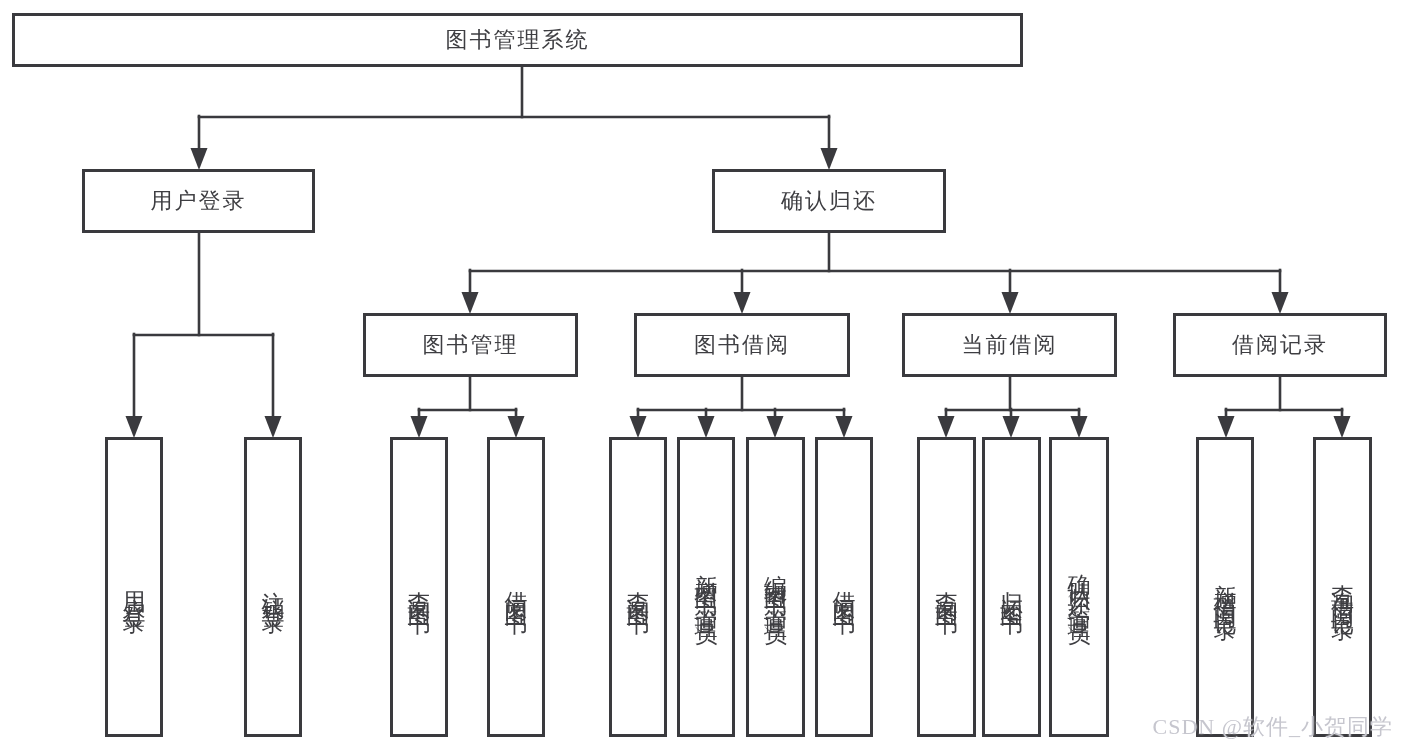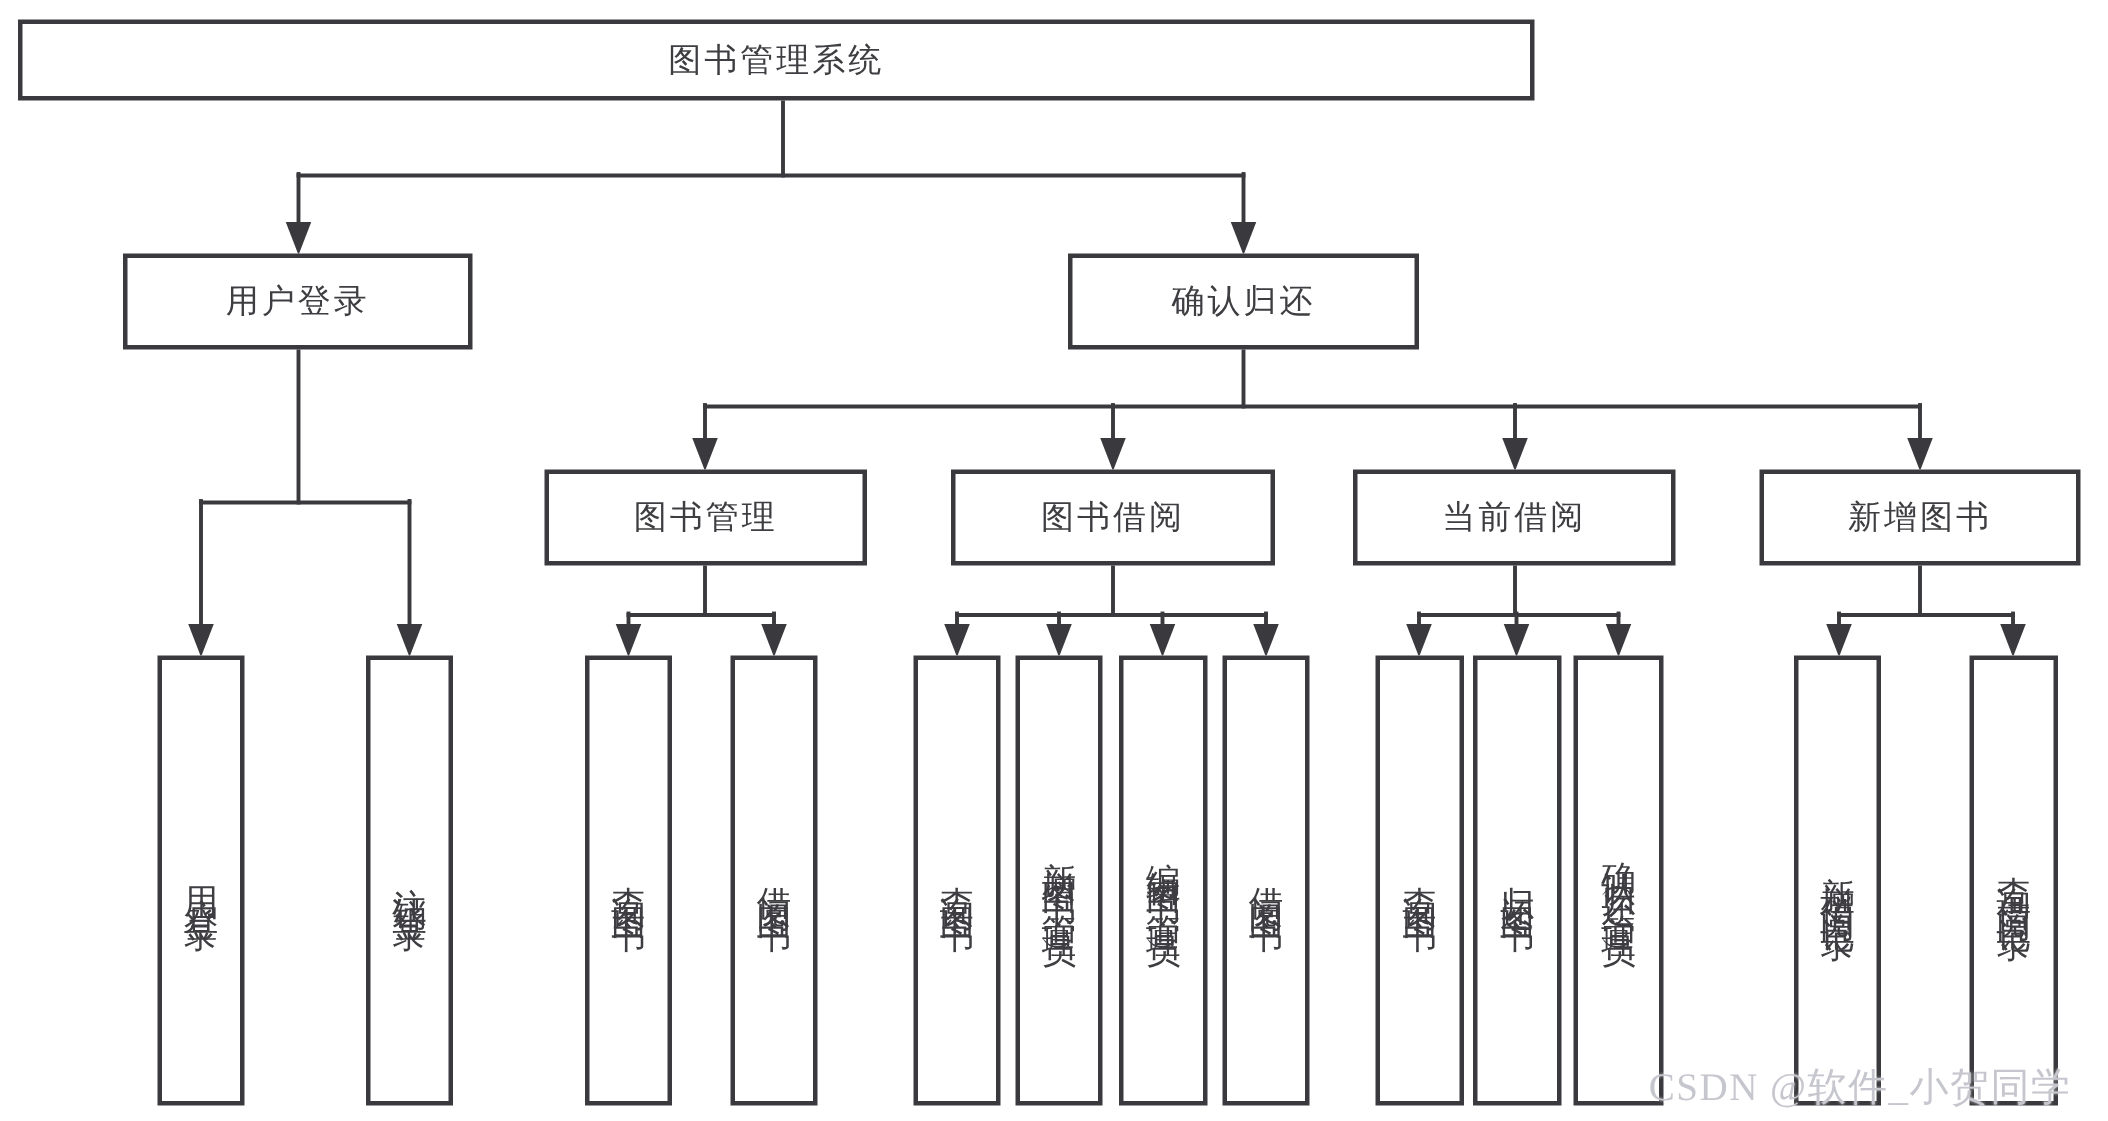--- a/index.html
+++ b/index.html
@@ -16,22 +16,22 @@
     position:absolute; box-sizing:border-box;
     background:var(--background,#fff);
     border:3px solid var(--line,#3a3a3e);
     display:flex; align-items:center; justify-content:center;
   }
   .lbl { color:var(--text,#3e3e42); white-space:nowrap; }
   .h .lbl { font-size:22px; letter-spacing:2px; }
   .v { writing-mode:vertical-rl; text-orientation:mixed; }
   .v .lbl { font-size:23px; letter-spacing:7px; white-space:normal; }
   .watermark {
-    position:absolute; right:24px; bottom:5px; z-index:5;
-    font-size:26px; letter-spacing:1px;
+    position:absolute; right:12px; bottom:5px; z-index:5;
+    font-size:22px; letter-spacing:1px;
     color:var(--watermark,#c6c6ce);
     text-shadow:0 0 2px rgba(255,255,255,0.85);
   }
 </style>
 </head>
 <body>
 
 <div class="canvas">
 
   <svg class="wires" width="1405" height="747" viewBox="0 0 1405 747">
@@ -124,21 +124,21 @@
   <div class="box h" style="left:363px;top:313px;width:215px;height:64px">
     <span class="lbl">图书管理</span>
   </div>
   <div class="box h" style="left:634px;top:313px;width:216px;height:64px">
     <span class="lbl">图书借阅</span>
   </div>
   <div class="box h" style="left:902px;top:313px;width:215px;height:64px">
     <span class="lbl">当前借阅</span>
   </div>
   <div class="box h" style="left:1173px;top:313px;width:214px;height:64px">
-    <span class="lbl">新增图书</span>
+    <span class="lbl">借阅记录</span>
   </div>
 
   <div class="box v" style="left:105px;top:437px;width:58px;height:300px">
     <span class="lbl">用户登录</span>
   </div>
   <div class="box v" style="left:244px;top:437px;width:58px;height:300px">
     <span class="lbl">注销登录</span>
   </div>
 
   <div class="box v" style="left:390px;top:437px;width:58px;height:300px">

